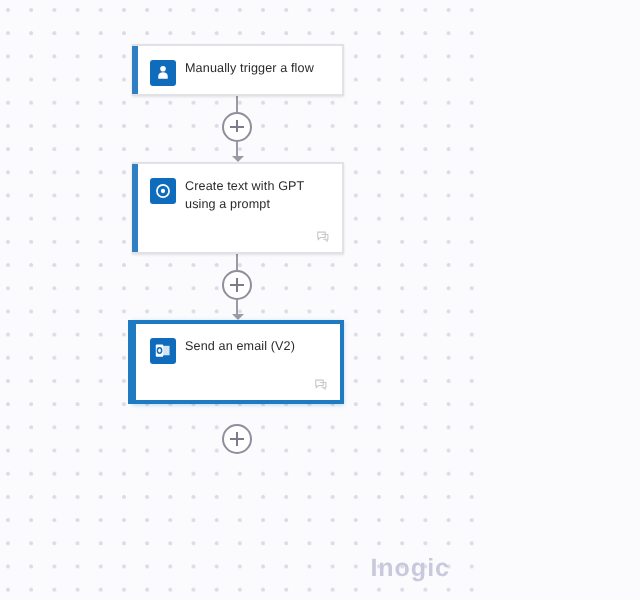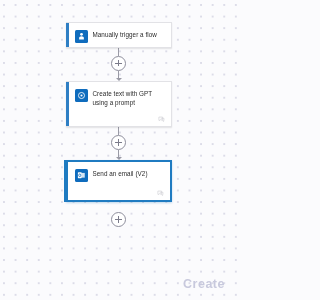--- a/index.html
+++ b/index.html
@@ -269,16 +269,16 @@
       </div>
     </div>
 
     <div class="tail-plus" style="margin-top:10px;">
       <div class="plus-btn"></div>
     </div>
 
   </div>
 
   <div id="watermark">
-    <span>Create</span>
+    <span>Inogic</span>
   </div>
 
 </div>
 
 </body></html>

